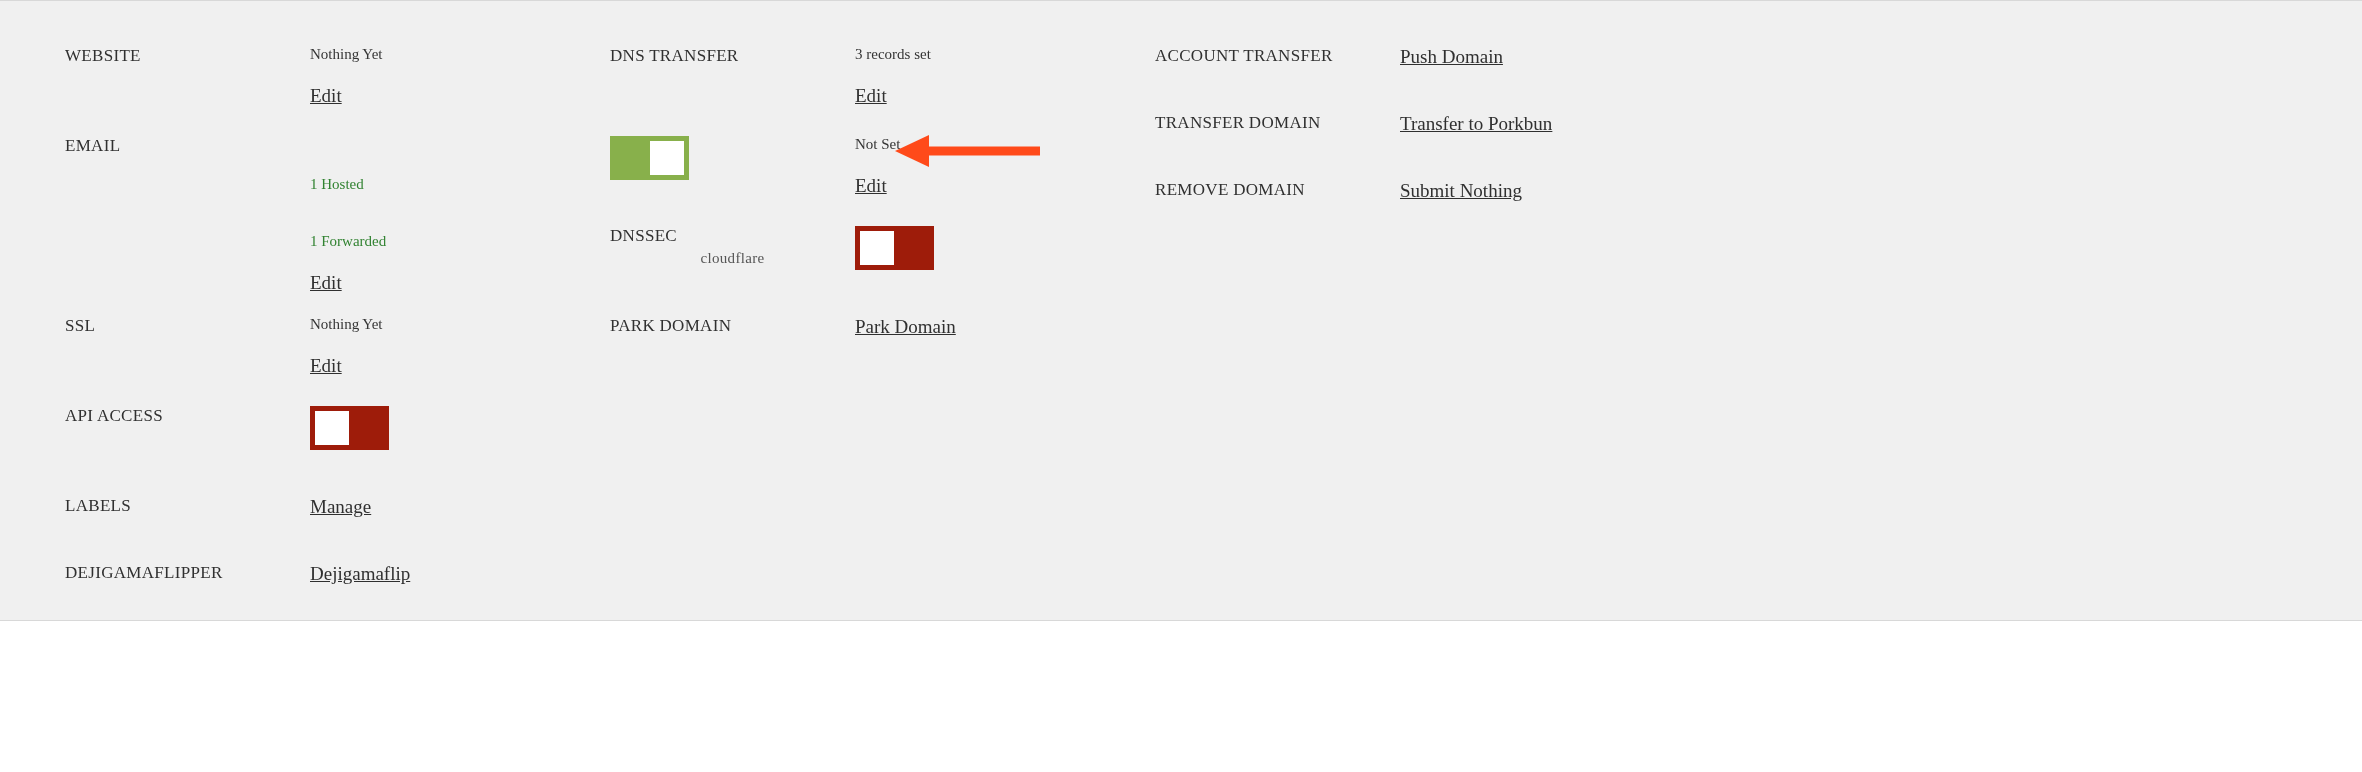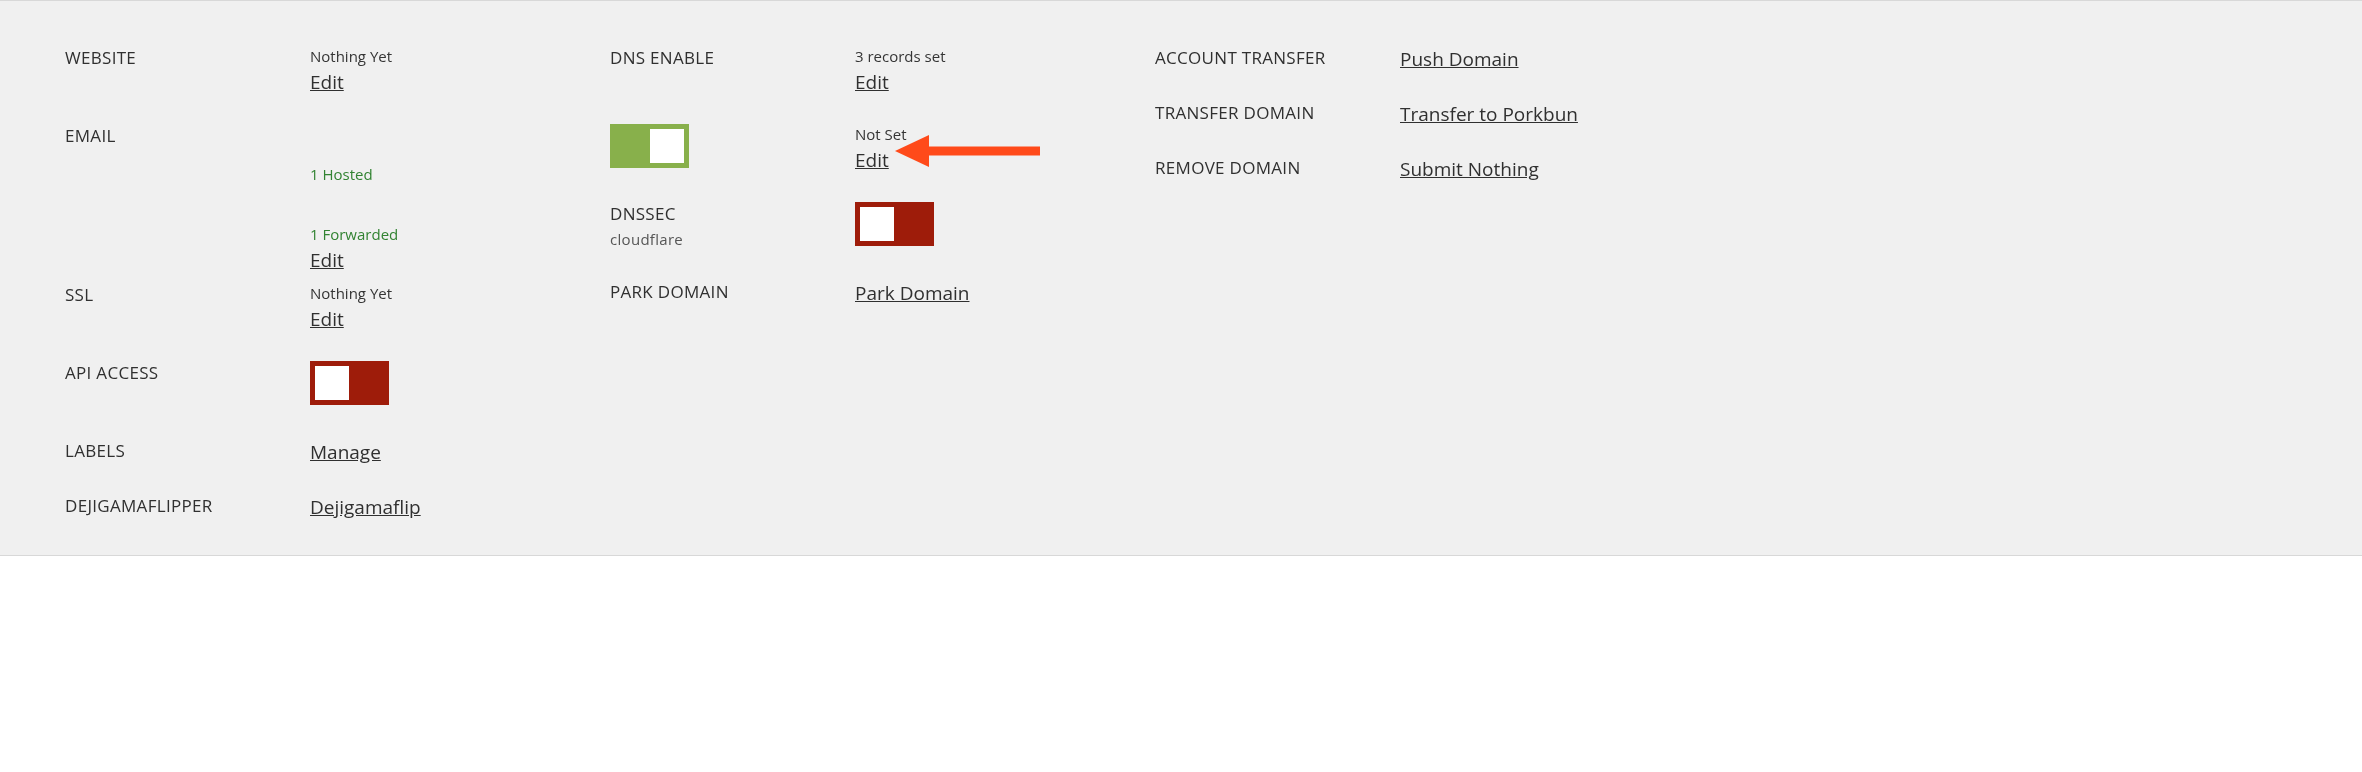--- a/index.html
+++ b/index.html
@@ -14,22 +14,23 @@
       border-bottom: 1px solid #d8d8d8;
       padding: 40px 10px 30px 10px;
       display: flex;
       gap: 0;
       position: relative;
     }
     .col {
       display: grid;
       grid-template-columns: 245px 245px;
       align-content: start;
-      row-gap: 0;
+      row-gap: 12px;
       padding-left: 55px;
+      font-family: Liberation Serif, serif;
     }
     .col-right .label-row,
     .col-right .value-row {
       min-height: 55px;
     }
     .label-row {
       font-size: 17px;
       font-weight: 400;
       color: #303030;
       letter-spacing: 0.3px;
@@ -39,31 +40,32 @@
     .value-row {
       font-size: 15px;
       color: #353535;
       padding-top: 5px;
       padding-bottom: 5px;
     }
     .sublabel {
       font-size: 15px;
       color: #565656;
       margin-top: 4px;
+      text-align: center;
     }
     .green { color: #328332; margin-top: 40px; }
     a.link {
       color: #303030;
       text-decoration: underline;
       cursor: pointer;
       font-size: 19px;
       display: inline-block;
     }
     .value-row .edit {
-      margin-top: 3px;
+      margin-top: 22px;
     }
     .toggle {
       width: 79px;
       height: 44px;
       position: relative;
       display: inline-block;
       cursor: pointer;
     }
     .toggle.off { background: #9e1c0a; }
     .toggle.on  { background: #88b04b; }
@@ -138,21 +140,21 @@
 
     <div class="label-row">DEJIGAMAFLIPPER</div>
     <div class="value-row">
       <a class="link">Dejigamaflip</a>
     </div>
 
   </div>
 
   <div class="col">
 
-    <div class="label-row grp-dns">DNS ENABLE</div>
+    <div class="label-row grp-dns">DNS TRANSFER</div>
     <div class="value-row grp-dns">
       <div>3 records set</div>
       <a class="link edit">Edit</a>
     </div>
 
     <div class="value-row grp-enable">
       <span class="toggle on">
         <span class="knob"></span>
       </span>
     </div>

